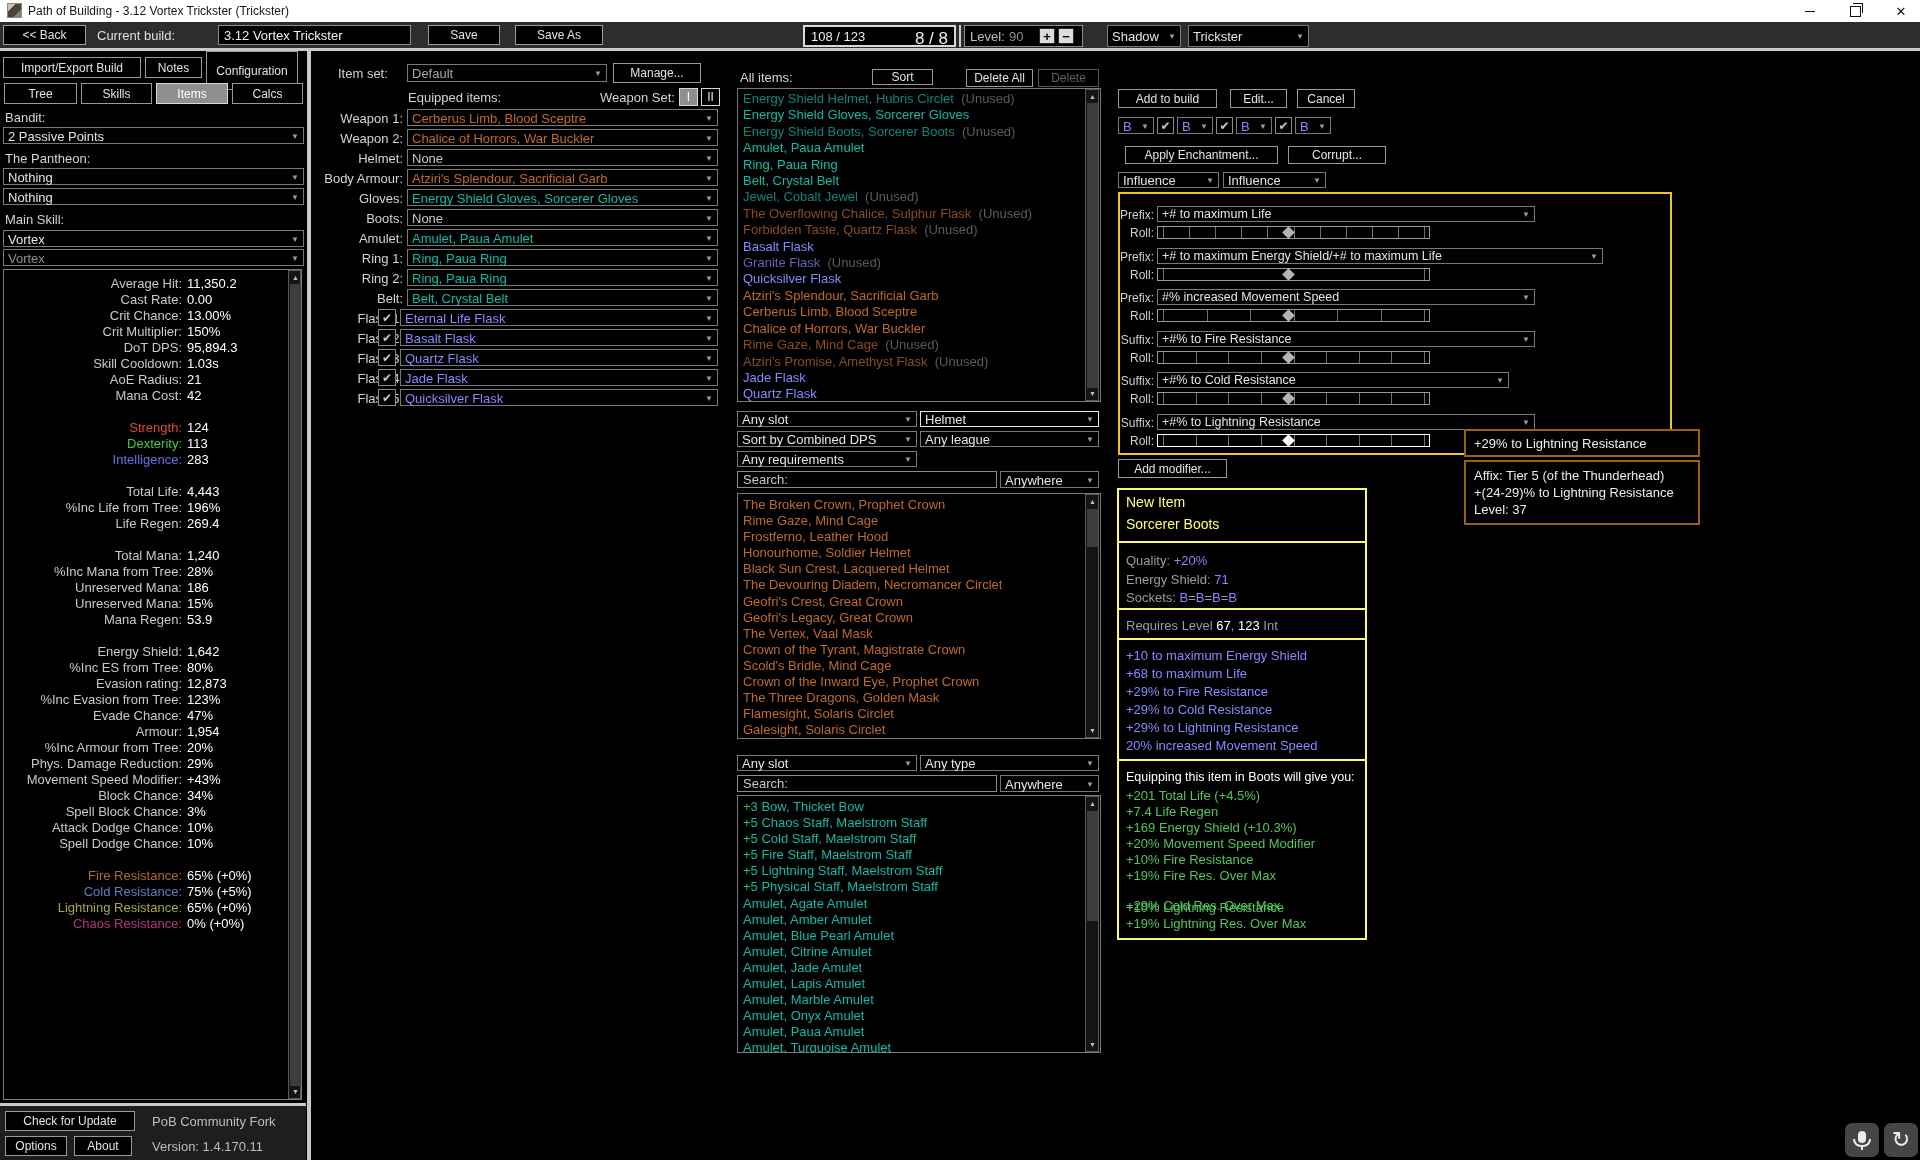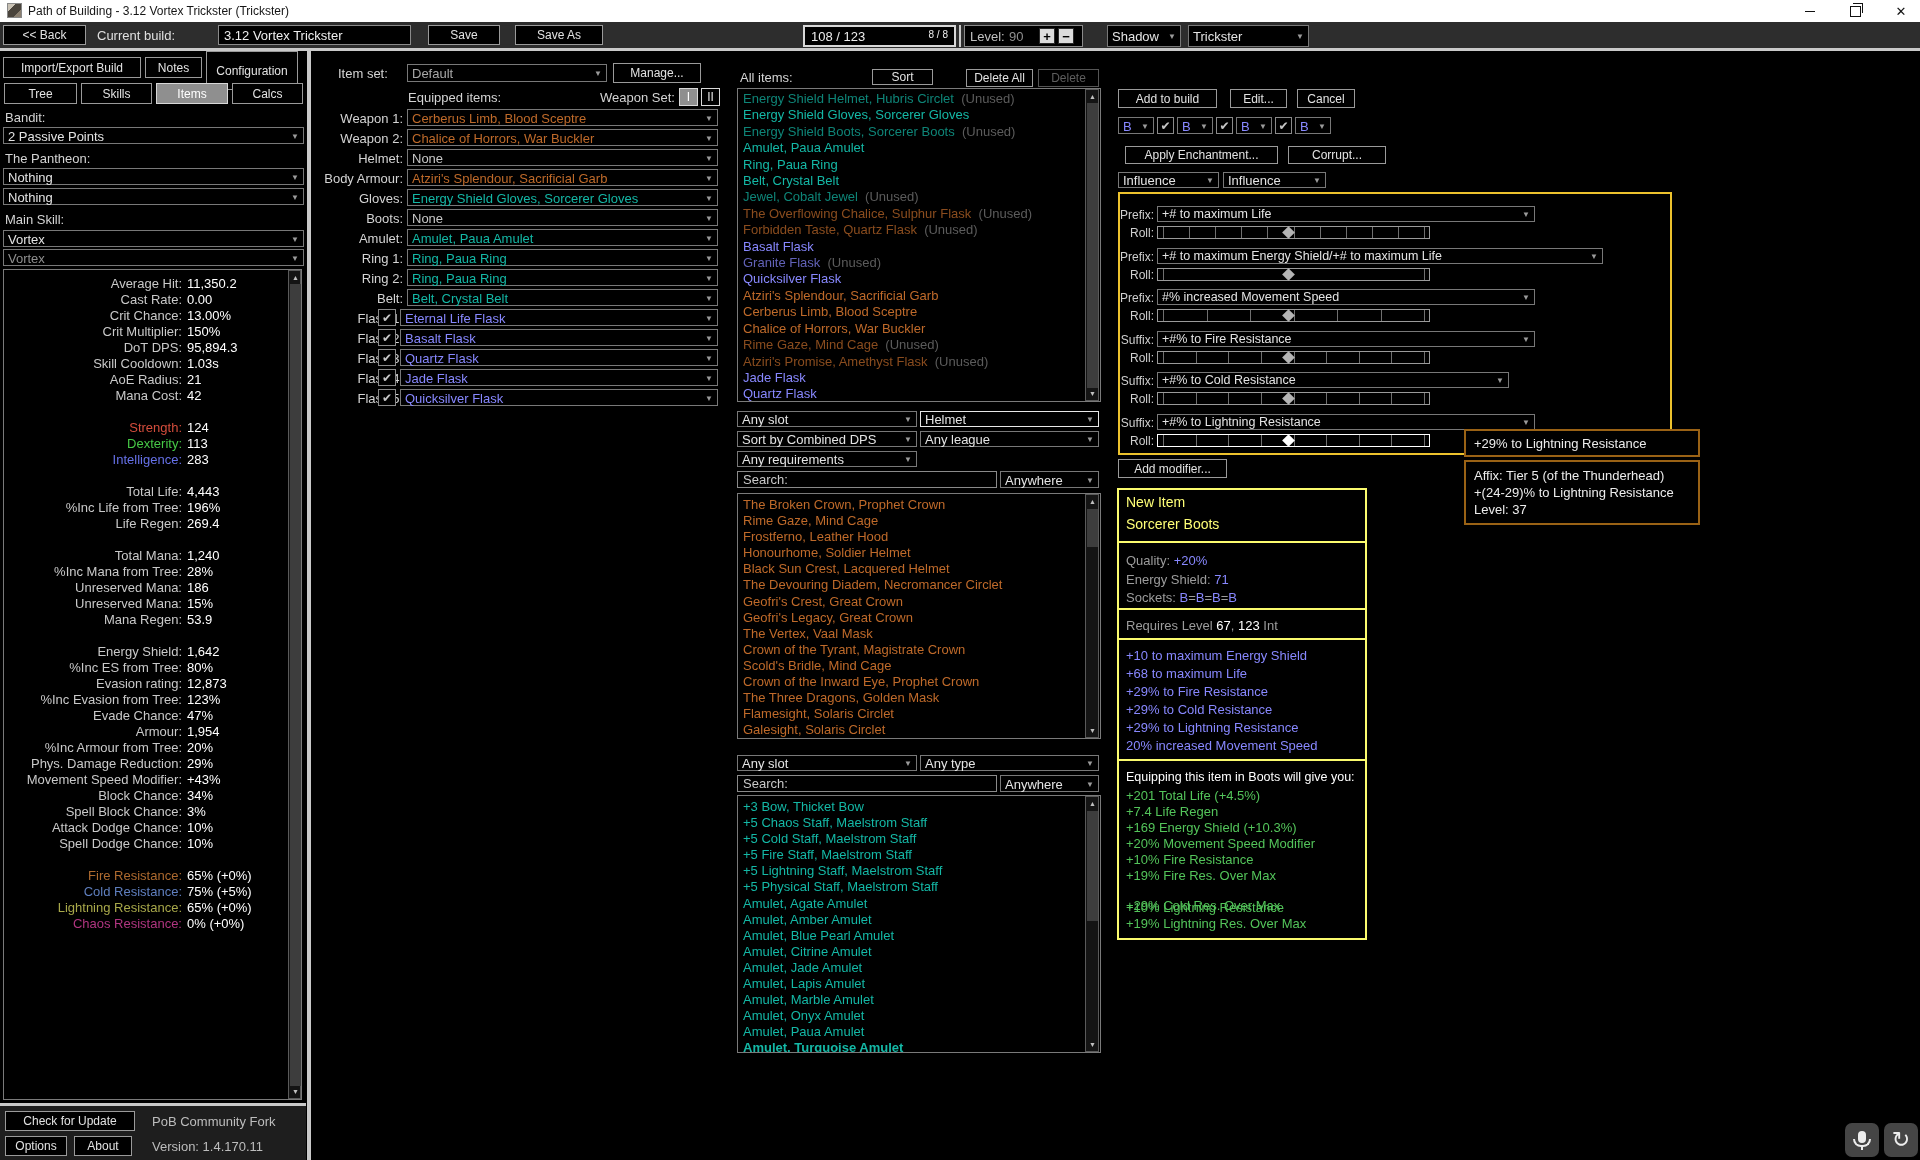--- a/index.html
+++ b/index.html
@@ -77,21 +77,21 @@
 
   <div class="toolbar"></div>
   <div class="hdiv" style="left:0;top:48px;width:1920px;height:3px;"></div>
   <div class="btn" style="left:3px;top:25px;width:83px;height:20px;">&lt;&lt; Back</div>
   <span class="lbl" style="left:97px;top:28px;color:#e0e0e0;">Current build:</span>
   <div class="inp" style="left:218px;top:25px;width:193px;height:20px;">3.12 Vortex Trickster</div>
   <div class="btn" style="left:428px;top:25px;width:72px;height:20px;">Save</div>
   <div class="btn" style="left:515px;top:25px;width:88px;height:20px;">Save As</div>
   <div class="abs" style="left:803px;top:25px;width:153px;height:22px;border:2px solid #d8d8d8;box-sizing:border-box;background:#000;">
     <span style="position:absolute;left:6px;top:2px;font-size:13px;color:#ededed;">108 / 123</span>
-    <span style="position:absolute;right:6px;top:2px;font-size:10px;color:#ededed;">8 / 8</span>
+    <span style="position:absolute;right:6px;top:2px;font-size:17px;color:#ededed;">8 / 8</span>
   </div>
   <div class="hdiv" style="left:959px;top:25px;width:2px;height:22px;"></div>
   <div class="abs" style="left:964px;top:25px;width:119px;height:22px;border:1px solid #8a8a8a;box-sizing:border-box;background:#000;">
     <span style="position:absolute;left:5px;top:3px;font-size:13px;color:#c0c0c0;">Level:</span>
     <span style="position:absolute;left:44px;top:3px;font-size:13px;color:#8f8f8f;">90</span>
     <div style="position:absolute;left:74px;top:2px;width:16px;height:16px;background:#dcdcdc;border:1px solid #2a2a2a;box-sizing:border-box;display:flex;align-items:center;justify-content:center;font-size:13px;color:#000;font-weight:bold;">+</div>
     <div style="position:absolute;left:93px;top:2px;width:16px;height:16px;background:#dcdcdc;border:1px solid #2a2a2a;box-sizing:border-box;display:flex;align-items:center;justify-content:center;font-size:13px;color:#000;font-weight:bold;">−</div>
   </div>
   <div class="dd" style="left:1107px;top:25px;width:74px;height:22px;">
       <span class="dd-t">Shadow</span>
@@ -503,21 +503,21 @@
         <div class="li" style="line-height: 16.1px;"><span class="c-rare">+5 Physical Staff, Maelstrom Staff</span></div>
         <div class="li" style="line-height: 16.1px;"><span class="c-rare">Amulet, Agate Amulet</span></div>
         <div class="li" style="line-height: 16.1px;"><span class="c-rare">Amulet, Amber Amulet</span></div>
         <div class="li" style="line-height: 16.1px;"><span class="c-rare">Amulet, Blue Pearl Amulet</span></div>
         <div class="li" style="line-height: 16.1px;"><span class="c-rare">Amulet, Citrine Amulet</span></div>
         <div class="li" style="line-height: 16.1px;"><span class="c-rare">Amulet, Jade Amulet</span></div>
         <div class="li" style="line-height: 16.1px;"><span class="c-rare">Amulet, Lapis Amulet</span></div>
         <div class="li" style="line-height: 16.1px;"><span class="c-rare">Amulet, Marble Amulet</span></div>
         <div class="li" style="line-height: 16.1px;"><span class="c-rare">Amulet, Onyx Amulet</span></div>
         <div class="li" style="line-height: 16.1px;"><span class="c-rare">Amulet, Paua Amulet</span></div>
-        <div class="li" style="line-height: 16.1px; font-weight: bold;"><span class="c-rare">Amulet, Turquoise Amulet</span></div>
+        <div class="li" style="line-height: 16.1px;"><span class="c-rare">Amulet, Turquoise Amulet</span></div>
       </div>
     </div>
   <div class="sb" style="left:1085px;top:796px;width:14px;height:256px;">
     <div class="sb-a" style="top:1px;">▲</div>
     <div class="sb-th" style="top:14px;height:110px;"></div>
     <div class="sb-a" style="bottom:1px;">▼</div>
   </div>
 
   <div class="btn" style="left:1118px;top:89px;width:99px;height:19px;">Add to build</div>
   <div class="btn" style="left:1230px;top:89px;width:57px;height:19px;">Edit...</div>

